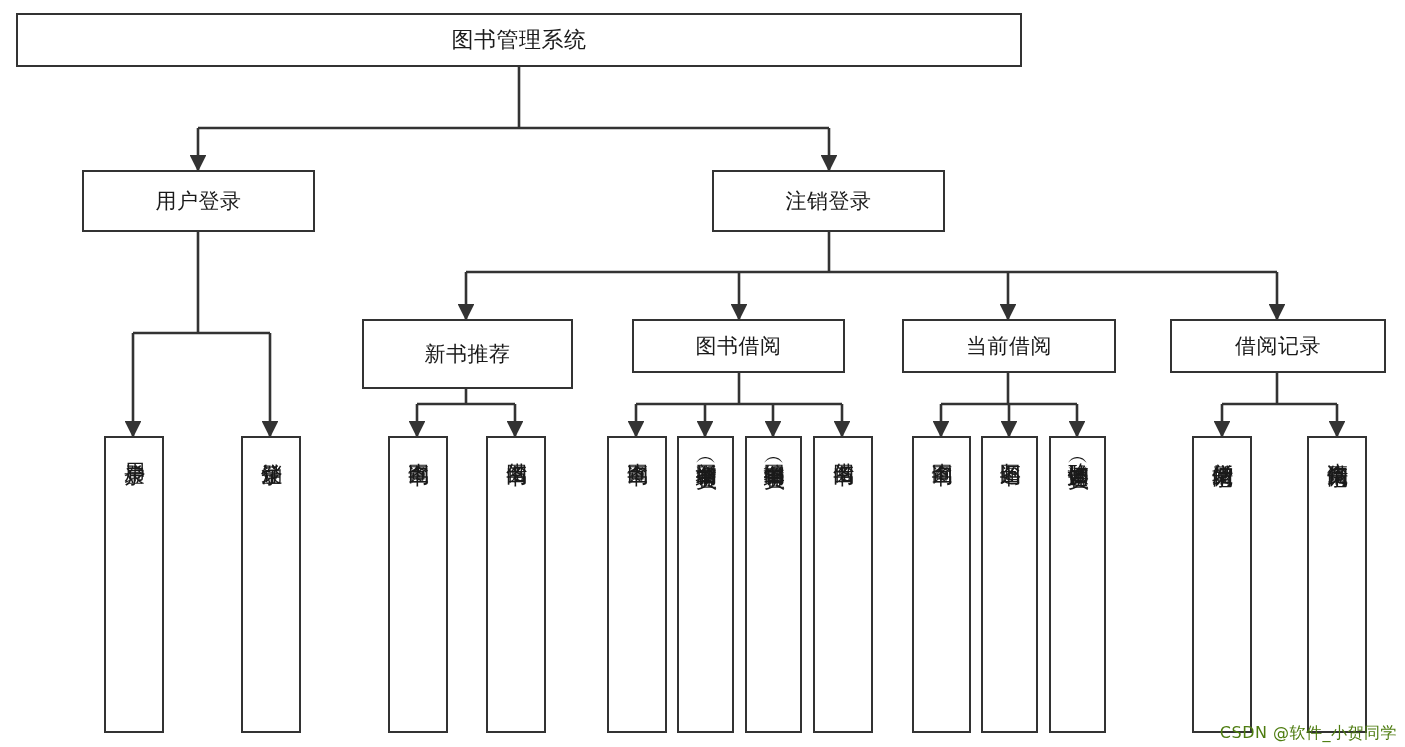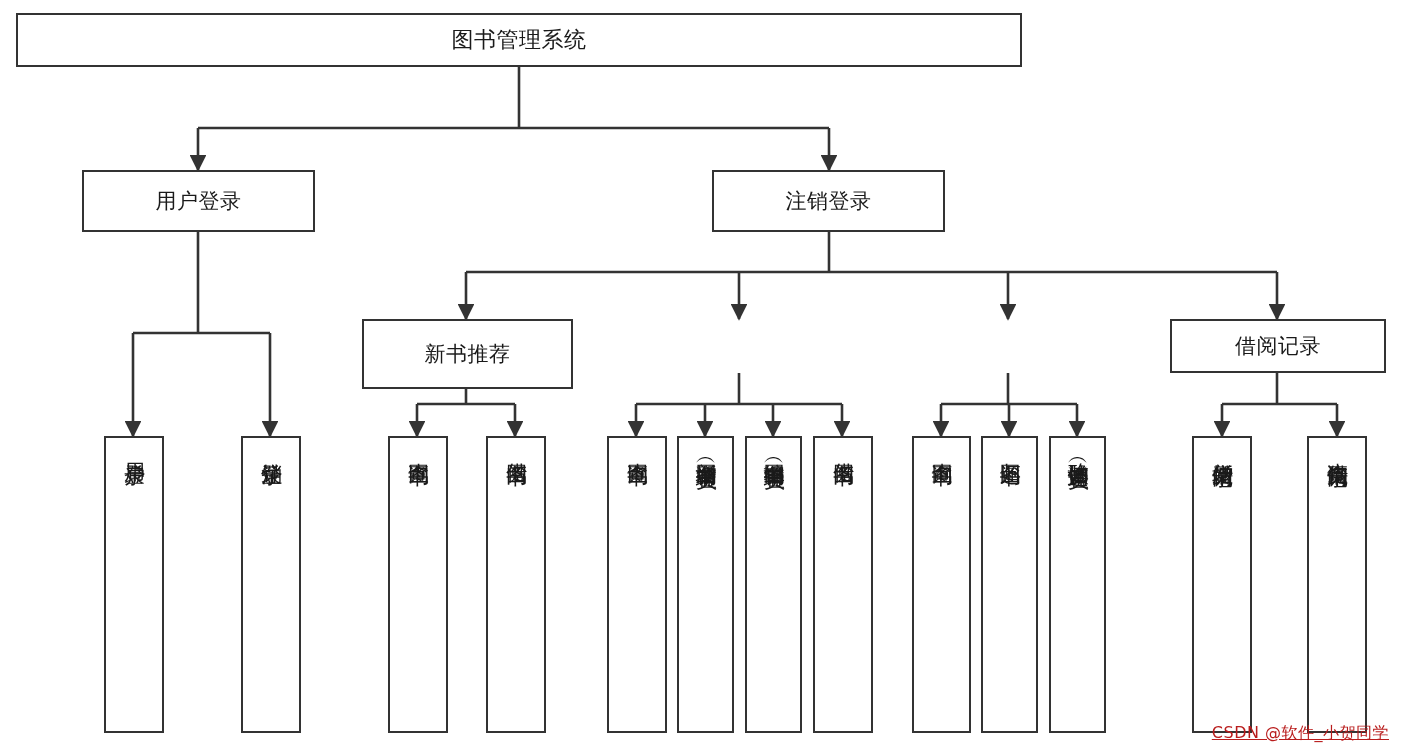--- a/index.html
+++ b/index.html
@@ -58,27 +58,26 @@
   }
   .node.vert .node-label {
     writing-mode: vertical-rl;
     text-orientation: upright;
     font-size: 21px;
     line-height: 1.02;
     letter-spacing: 1px;
   }
   #watermark {
     position: absolute;
-    right: 16px;
+    right: 8px;
     bottom: 3px;
     font-size: 16px;
-    color: #b91c1c;
+    color: #4d7c0f;
     white-space: nowrap;
     letter-spacing: 0.5px;
-    text-decoration: underline;
   }
 </style>
 </head>
 <body>
 
 <div id="diagram-root">
 
   <svg id="edges-layer" viewBox="0 0 1405 747" width="1405" height="747" xmlns="http://www.w3.org/2000/svg">
     <defs>
       <marker id="arrow" viewBox="0 0 10 10" refX="9" refY="5" markerWidth="6.5" markerHeight="6.5" orient="auto-start-reverse">
@@ -136,20 +135,26 @@
   <div class="node horiz" style="left:82px; top:170px; width:233px; height:62px;">
     <span class="node-label">用户登录</span>
   </div>
   <div class="node horiz" style="left:712px; top:170px; width:233px; height:62px;">
     <span class="node-label">注销登录</span>
   </div>
 
   <div class="node horiz" style="left:362px; top:319px; width:211px; height:70px;">
     <span class="node-label">新书推荐</span>
   </div>
+  <div class="node horiz" style="left:632px; top:319px; width:213px; height:54px;">
+    <span class="node-label">图书借阅</span>
+  </div>
+  <div class="node horiz" style="left:902px; top:319px; width:214px; height:54px;">
+    <span class="node-label">当前借阅</span>
+  </div>
   <div class="node horiz" style="left:1170px; top:319px; width:216px; height:54px;align-items:center;">
     <span class="node-label">借阅记录</span>
   </div>
 
   <div class="node vert" style="left:104px; top:436px; width:60px; height:297px;">
     <span class="node-label">用户登录</span>
   </div>
   <div class="node vert" style="left:241px; top:436px; width:60px; height:297px;">
     <span class="node-label">注销登录</span>
   </div>

